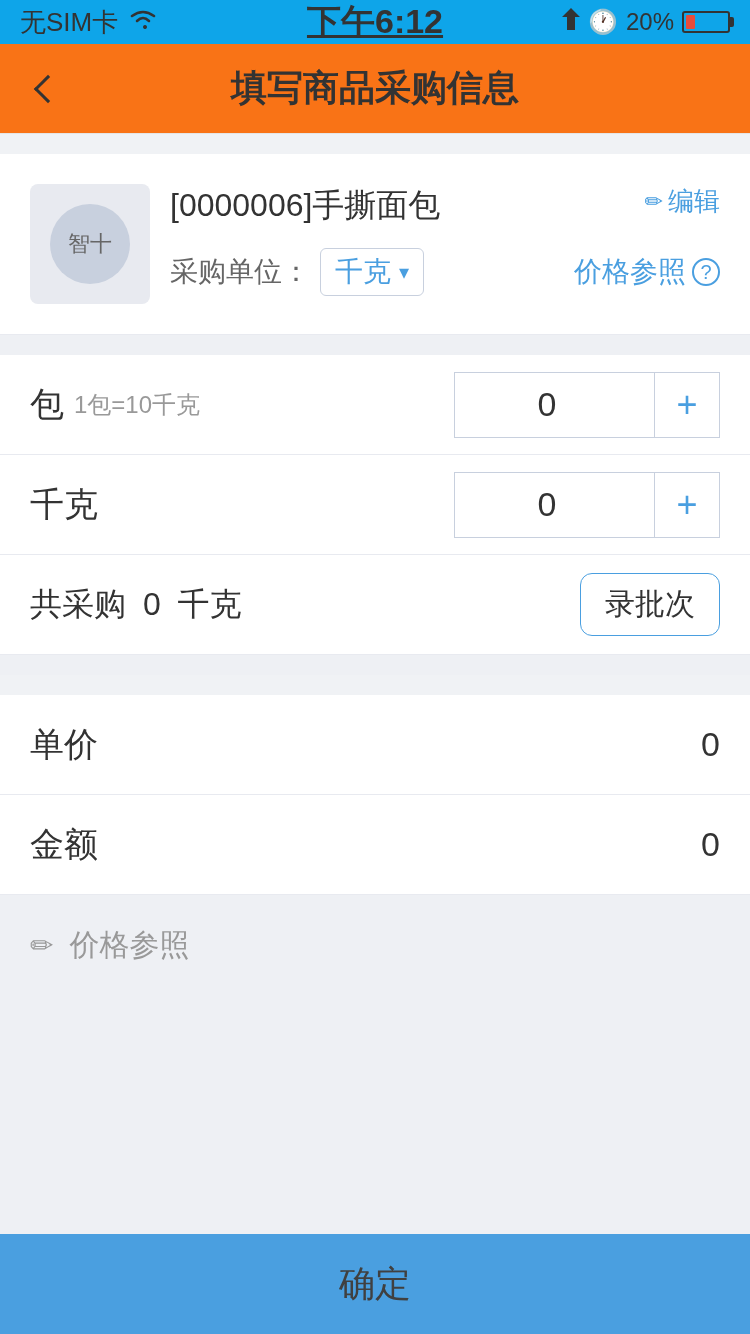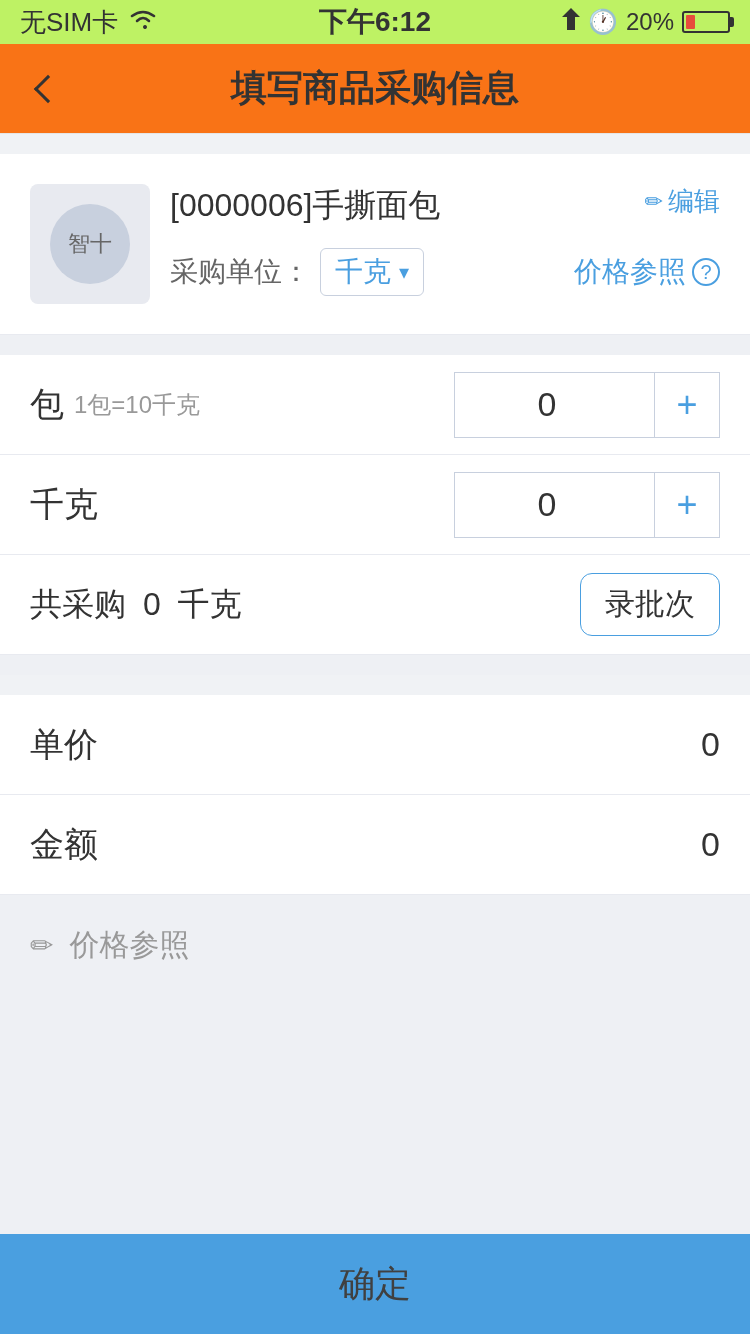--- a/index.html
+++ b/index.html
@@ -10,40 +10,41 @@
       font-family: -apple-system, "PingFang SC", "Helvetica Neue", sans-serif;
       background: #f0f2f5;
       font-size: 32px;
       color: #333;
     }
 
     
     .status-bar {
       width: 750px;
       height: 44px;
-      background: #bef264;
+      background: #0ea5e9;
       display: flex;
       align-items: center;
       justify-content: space-between;
       padding: 0 20px;
       font-size: 28px;
       font-weight: 500;
     }
     .status-left {
       display: flex;
       align-items: center;
       gap: 10px;
       font-size: 26px;
     }
     .status-center {
-      font-size: 28px;
+      font-size: 34px;
       font-weight: 600;
       position: absolute;
       left: 50%;
       transform: translateX(-50%);
+      text-decoration: underline;
     }
     .status-right {
       display: flex;
       align-items: center;
       gap: 8px;
       font-size: 24px;
     }
     .battery-icon {
       width: 48px;
       height: 22px;

